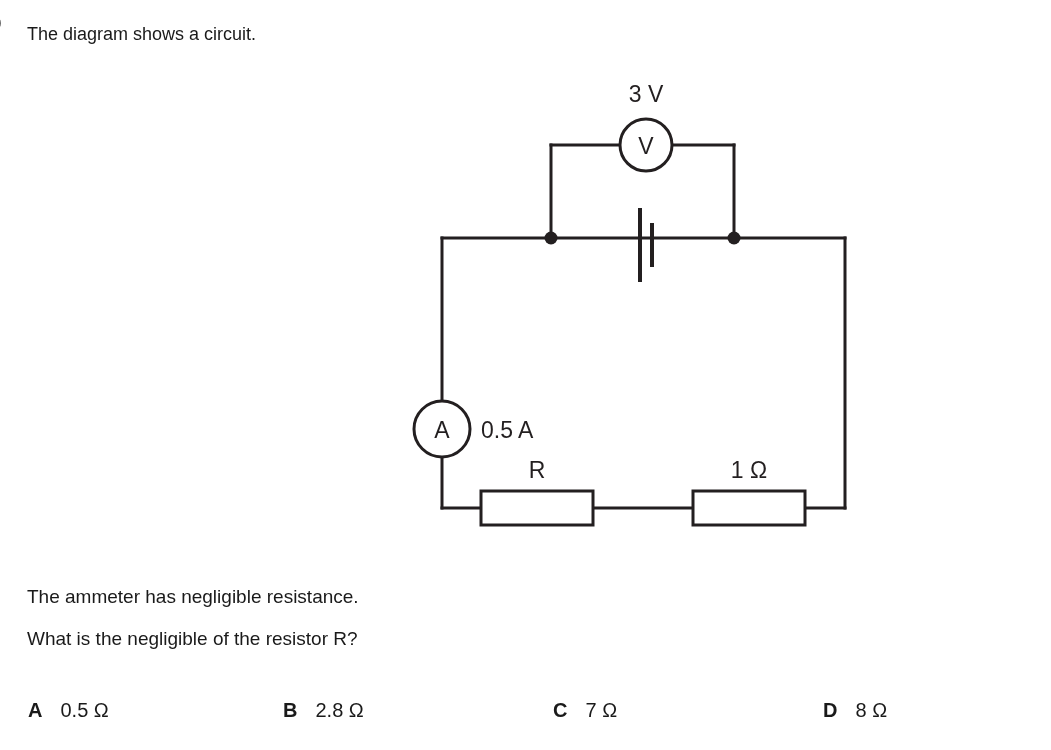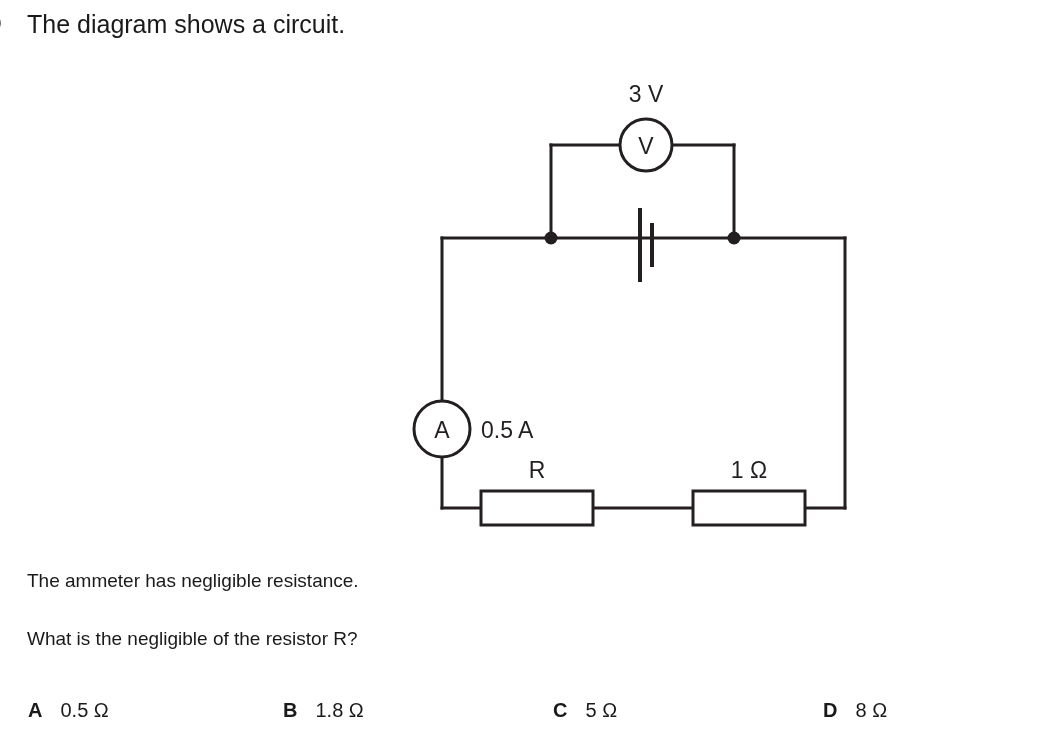--- a/index.html
+++ b/index.html
@@ -19,43 +19,43 @@
     position: absolute;
     left: -9px;
     top: 11px;
     font-size: 19px;
     line-height: 26px;
     color: #1a1a1a;
   }
   .stem {
     position: absolute;
     left: 27px;
-    top: 11px;
-    font-size: 25px;
+    top: 21px;
+    font-size: 18px;
     line-height: 26px;
     white-space: nowrap;
   }
   .figure {
     position: absolute;
     left: 0;
     top: 60px;
     width: 1051px;
     height: 490px;
   }
   .figure svg {
     display: block;
   }
   .para {
     position: absolute;
     left: 27px;
     font-size: 19px;
     line-height: 26px;
     white-space: nowrap;
   }
-  .para-1 { top: 568px; text-align: right; }
+  .para-1 { top: 584px; text-align: right; }
   .para-2 { top: 626px; }
   .options {
     position: absolute;
     left: 0;
     top: 696px;
     width: 906px;
     height: 40px;
   }
   .option {
     position: absolute;
@@ -128,21 +128,21 @@
 </div>
 
 <div class="para para-1">The ammeter has negligible resistance.</div>
 <div class="para para-2">What is the negligible of the resistor R?</div>
 
 <div class="options">
   <div class="option opt-a">
     <span class="letter">A</span><span class="value">0.5 Ω</span>
   </div>
   <div class="option opt-b">
-    <span class="letter">B</span><span class="value">1.8 Ω</span>
+    <span class="letter">B</span><span class="value">2.8 Ω</span>
   </div>
   <div class="option opt-c">
-    <span class="letter">C</span><span class="value">5 Ω</span>
+    <span class="letter">C</span><span class="value">7 Ω</span>
   </div>
   <div class="option opt-d">
     <span class="letter">D</span><span class="value">8 Ω</span>
   </div>
 </div>
 
 </body></html>

